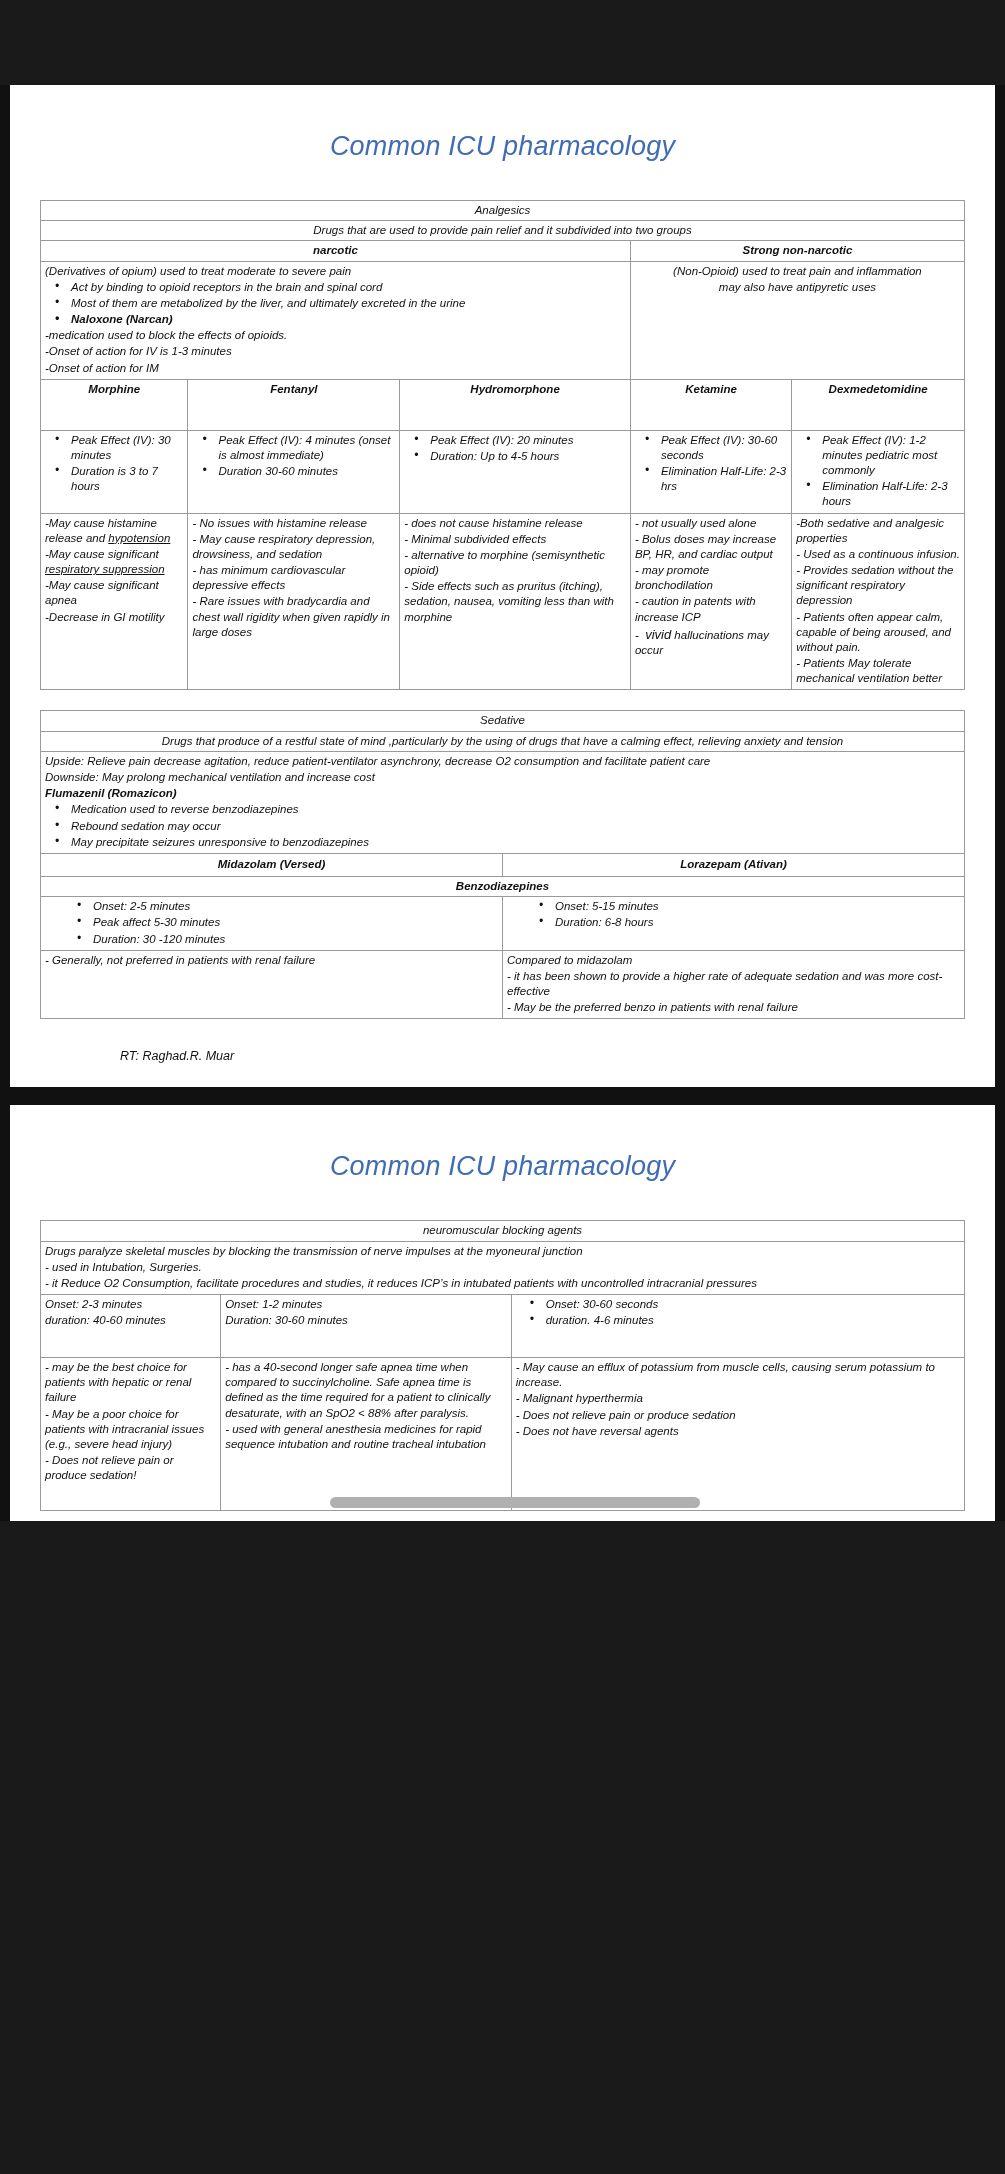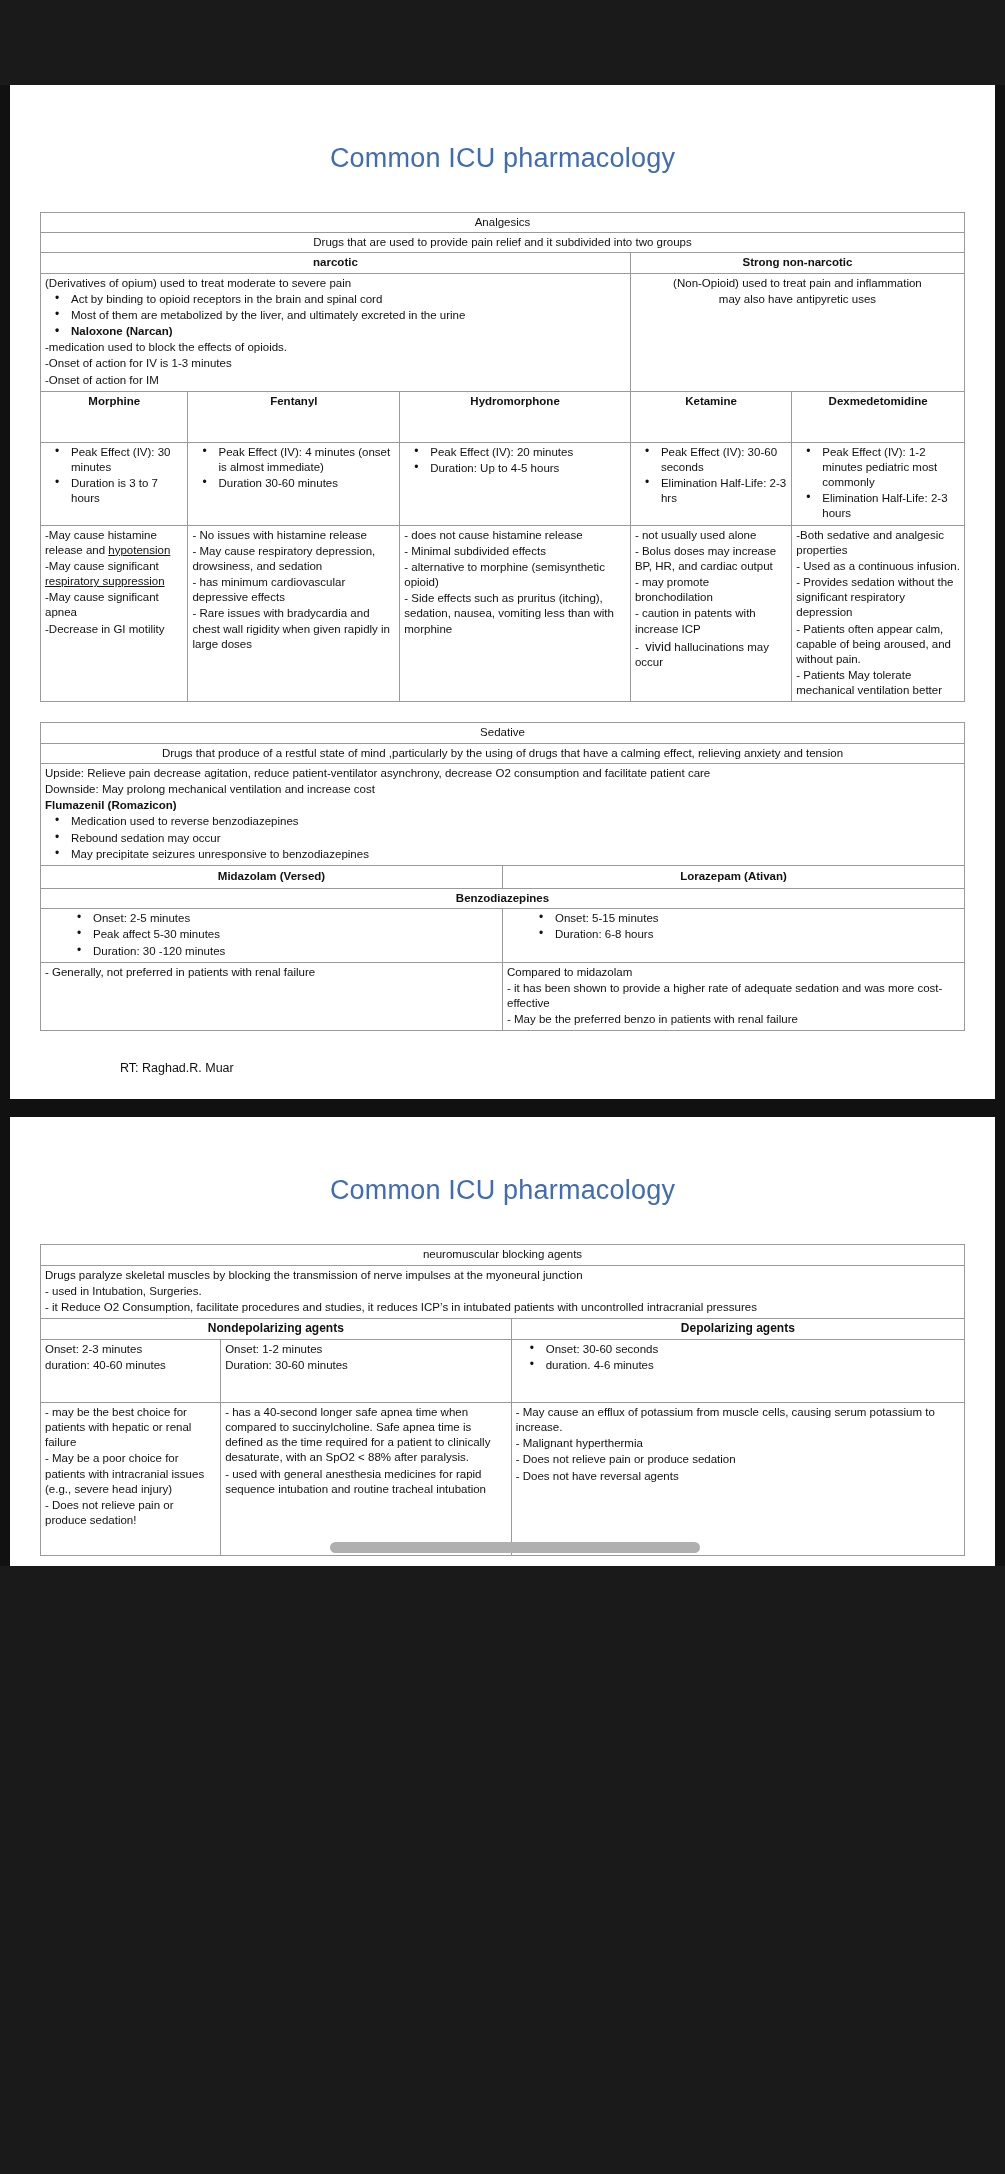--- a/index.html
+++ b/index.html
@@ -14,22 +14,23 @@
   }
   .viewer {
     width: 1005px;
     background: #111111;
     padding: 0;
   }
   .slide {
     width: 985px;
     margin: 0 auto;
     background: #ffffff;
-    padding: 12px 0 10px 0;
+    padding: 0 0 10px 0;
     position: relative;
+    font-style: italic;
   }
   .slide.first { margin-top: 85px; }
   .gap { height: 18px; background: #111111; }
 
   .slide-title {
     text-align: center;
     color: #3f6cb4;
     font-size: 27px;
     font-weight: normal;
     padding: 46px 0 38px 0;
@@ -327,24 +328,20 @@
         <td class="sect-title" colspan="3">neuromuscular blocking agents</td>
       </tr>
       <tr>
         <td class="sect-sub left" colspan="3">
           <div class="para ctr">Drugs paralyze skeletal muscles by blocking the transmission of nerve impulses at the myoneural junction</div>
           <div class="para">- used in Intubation, Surgeries.</div>
           <div class="para">- it Reduce O2 Consumption, facilitate procedures and studies, it reduces ICP’s in intubated patients with uncontrolled intracranial pressures</div>
         </td>
       </tr>
       <tr>
-        <td class="colhead" colspan="2" style="font-size:12px">Nondepolarizing agents</td>
-        <td class="colhead" style="font-size:12px">Depolarizing agents</td>
-      </tr>
-      <tr>
         <td style="height:58px">
           <div class="para">Onset: 2-3 minutes</div>
           <div class="para">duration:  40-60 minutes</div>
         </td>
         <td>
           <div class="para">Onset: 1-2 minutes</div>
           <div class="para">Duration: 30-60 minutes</div>
         </td>
         <td>
           <ul class="bl" style="padding-left:28px">

